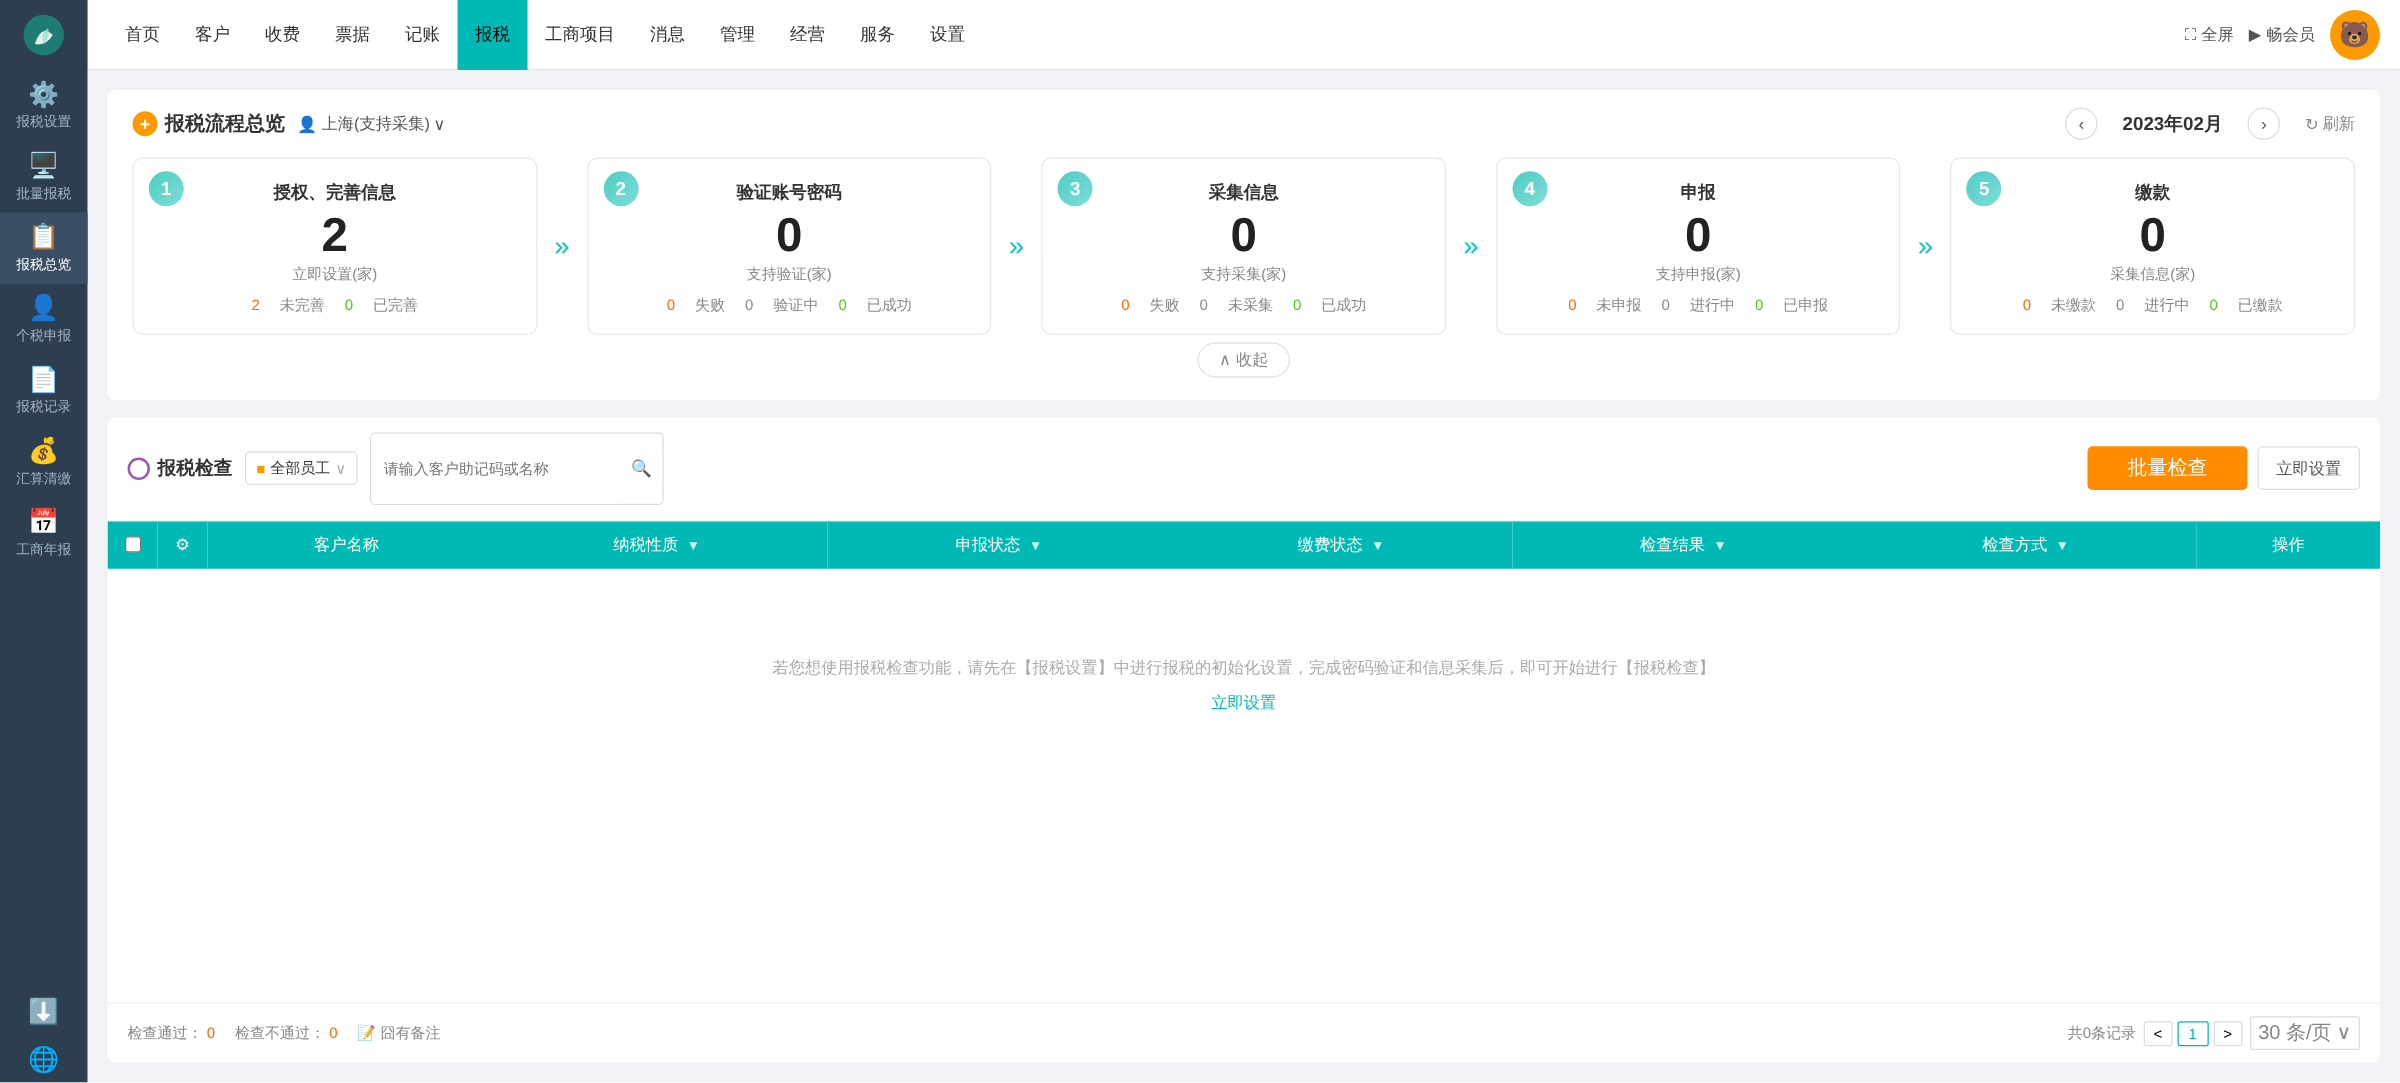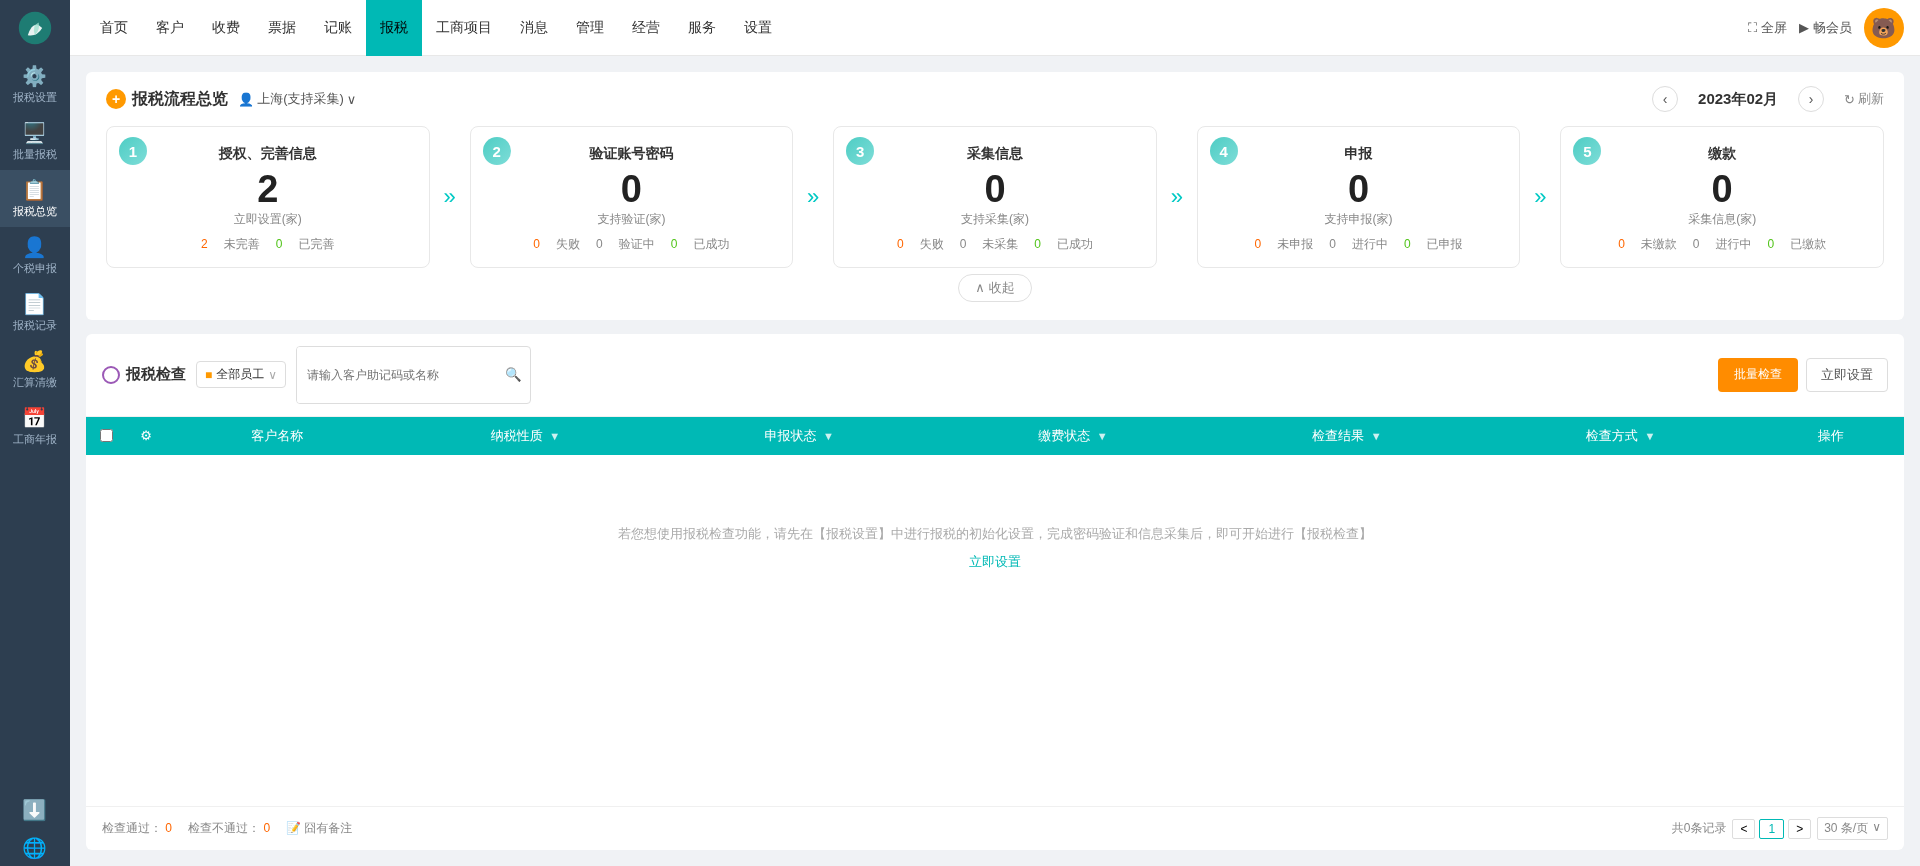--- a/index.html
+++ b/index.html
@@ -214,21 +214,21 @@
       color: #999;
     }
     .search-box button {
       border: none; background: #fff;
       padding: 5px 8px; cursor: pointer; color: #888;
     }
     .check-actions { margin-left: auto; display: flex; gap: 8px; }
     .btn-orange {
       background: #ff8c00; color: #fff;
       border: none; border-radius: 4px;
-      padding: 7px 16px; cursor: pointer; font-size: 12px;
+      padding: 7px 32px; cursor: pointer; font-size: 16px;
     }
     .btn-outline {
       background: #fff; color: #555;
       border: 1px solid #ddd; border-radius: 4px;
       padding: 7px 14px; cursor: pointer; font-size: 13px;
     }
 
     
     .check-table { flex: 1; overflow: auto; }
     .check-table table {
@@ -274,21 +274,21 @@
       padding: 2px 7px; cursor: pointer; border-radius: 2px;
       font-size: 12px;
     }
     .page-nav .current-page {
       border: 1px solid #00b9b5; color: #00b9b5;
       padding: 2px 8px; border-radius: 2px; font-size: 12px;
     }
     .per-page {
       display: flex; align-items: flex-start; gap: 4px;
       border: 1px solid #ddd; border-radius: 2px;
-      padding: 2px 6px; cursor: pointer; font-size: 12px;
+      padding: 2px 6px; cursor: pointer; font-size: 16px;
     }
 
     
     ::-webkit-scrollbar { width: 6px; height: 6px; }
     ::-webkit-scrollbar-thumb { background: #ccc; border-radius: 3px; }
     ::-webkit-scrollbar-track { background: #f5f5f5; }
 
     .checkbox-cell {
       display: flex; align-items: center; justify-content: center;
     }

